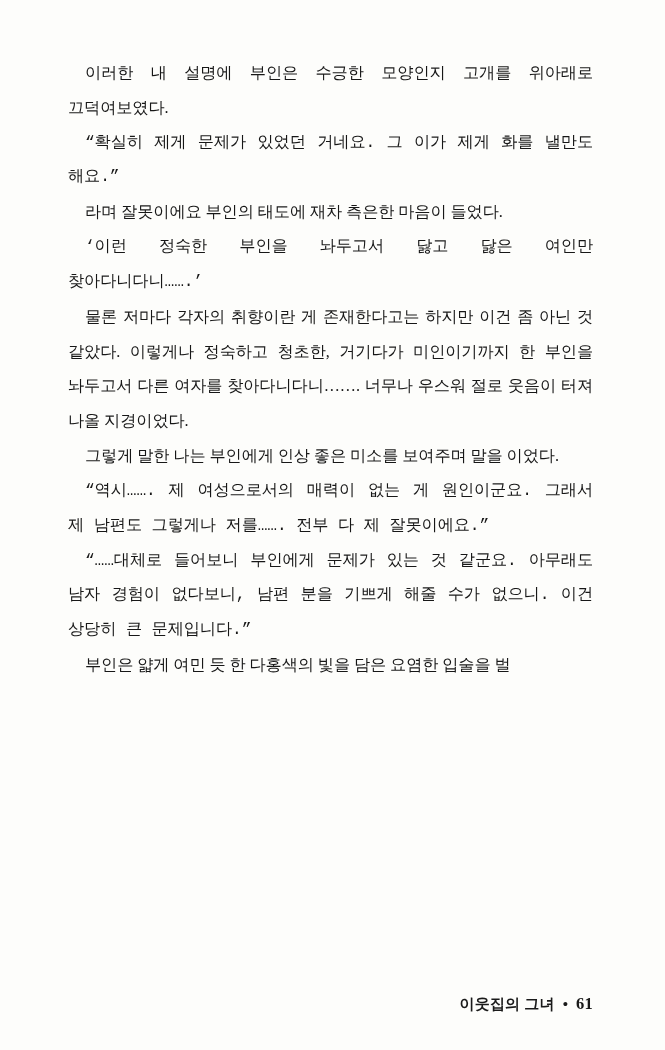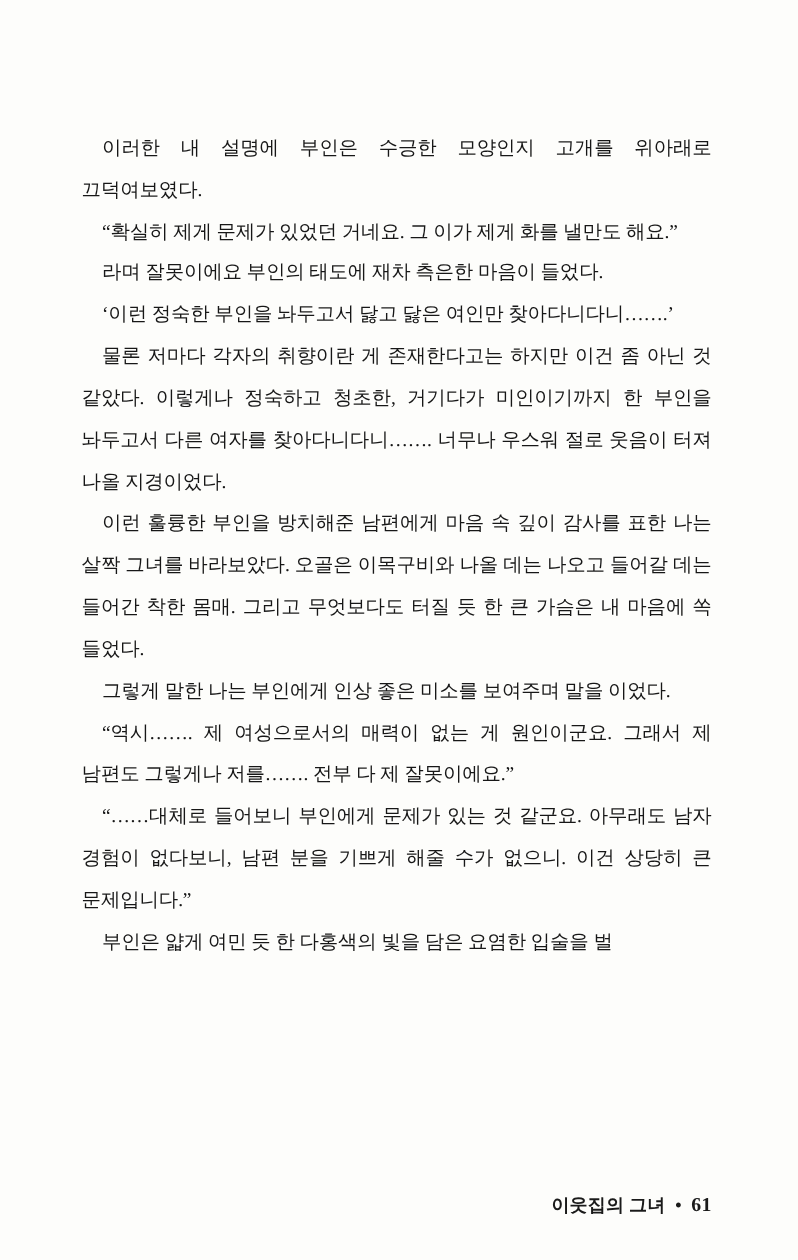--- a/index.html
+++ b/index.html
@@ -12,38 +12,39 @@
     background: #ffffff;
     font-family: "Liberation Serif", "DejaVu Serif", serif;
     color: #1a1a1a;
     overflow: hidden;
   }
   .page {
     position: relative;
     width: 665px;
     height: 1050px;
     box-sizing: border-box;
-    padding: 106px 72px 40px 68px;
+    padding: 56px 72px 40px 68px;
     background: #fdfdfb;
   }
   .body-text {
     font-size: 16.2px;
     line-height: 2.15;
     text-align: justify;
     text-justify: inter-character;
     letter-spacing: -0.1px;
     color: #171717;
   }
   .body-text p {
     margin: 0;
     text-indent: 1.05em;
     word-break: keep-all;
   }
   .body-text p.quote {
     text-indent: 1.05em;
+    font-family: Liberation Mono, monospace;
   }
   .footer {
     position: absolute;
     left: 80px;
     right: 72px;
     bottom: 36px;
     text-align: right;
     font-size: 15px;
     font-weight: bold;
     color: #1a1a1a;
@@ -63,21 +64,20 @@
 <body>
 
 <div class="page">
 
   <div class="body-text">
     <p>이러한 내 설명에 부인은 수긍한 모양인지 고개를 위아래로 끄덕여보였다.</p>
     <p class="quote">“확실히 제게 문제가 있었던 거네요. 그 이가 제게 화를 낼만도 해요.”</p>
     <p>라며 잘못이에요 부인의 태도에 재차 측은한 마음이 들었다.</p>
     <p class="quote">‘이런 정숙한 부인을 놔두고서 닳고 닳은 여인만 찾아다니다니…….’</p>
     <p>물론 저마다 각자의 취향이란 게 존재한다고는 하지만 이건 좀 아닌 것 같았다. 이렇게나 정숙하고 청초한, 거기다가 미인이기까지 한 부인을 놔두고서 다른 여자를 찾아다니다니……. 너무나 우스워 절로 웃음이 터져 나올 지경이었다.</p>
-    <p>이런 훌륭한 부인을 방치해준 남편에게 마음 속 깊이 감사를 표한 나는 살짝 그녀를 바라보았다. 오골은 이목구비와 나올 데는 나오고 들어갈 데는 들어간 착한 몸매. 그리고 무엇보다도 터질 듯 한 큰 가슴은 내 마음에 쏙 들었다.</p>
     <p>그렇게 말한 나는 부인에게 인상 좋은 미소를 보여주며 말을 이었다.</p>
     <p class="quote">“역시……. 제 여성으로서의 매력이 없는 게 원인이군요. 그래서 제 남편도 그렇게나 저를……. 전부 다 제 잘못이에요.”</p>
     <p class="quote">“……대체로 들어보니 부인에게 문제가 있는 것 같군요. 아무래도 남자 경험이 없다보니, 남편 분을 기쁘게 해줄 수가 없으니. 이건 상당히 큰 문제입니다.”</p>
     <p>부인은 얇게 여민 듯 한 다홍색의 빛을 담은 요염한 입술을 벌</p>
   </div>
 
   <div class="footer">
     <span>이웃집의 그녀</span><span class="sep">•</span><span class="pagenum">61</span>
   </div>
 

